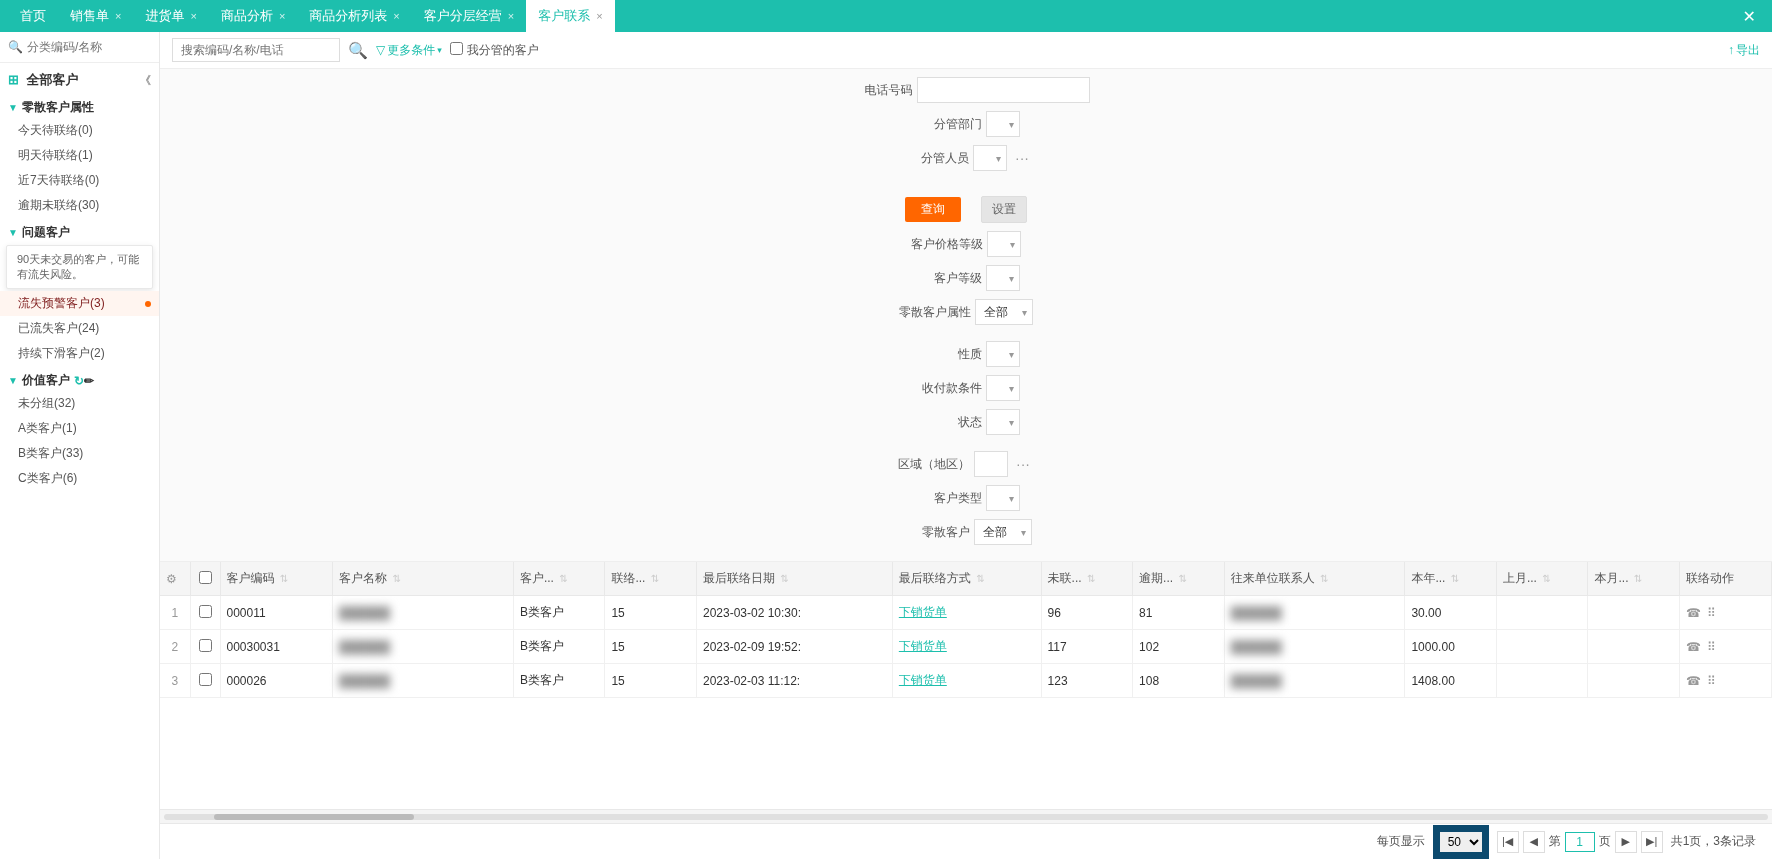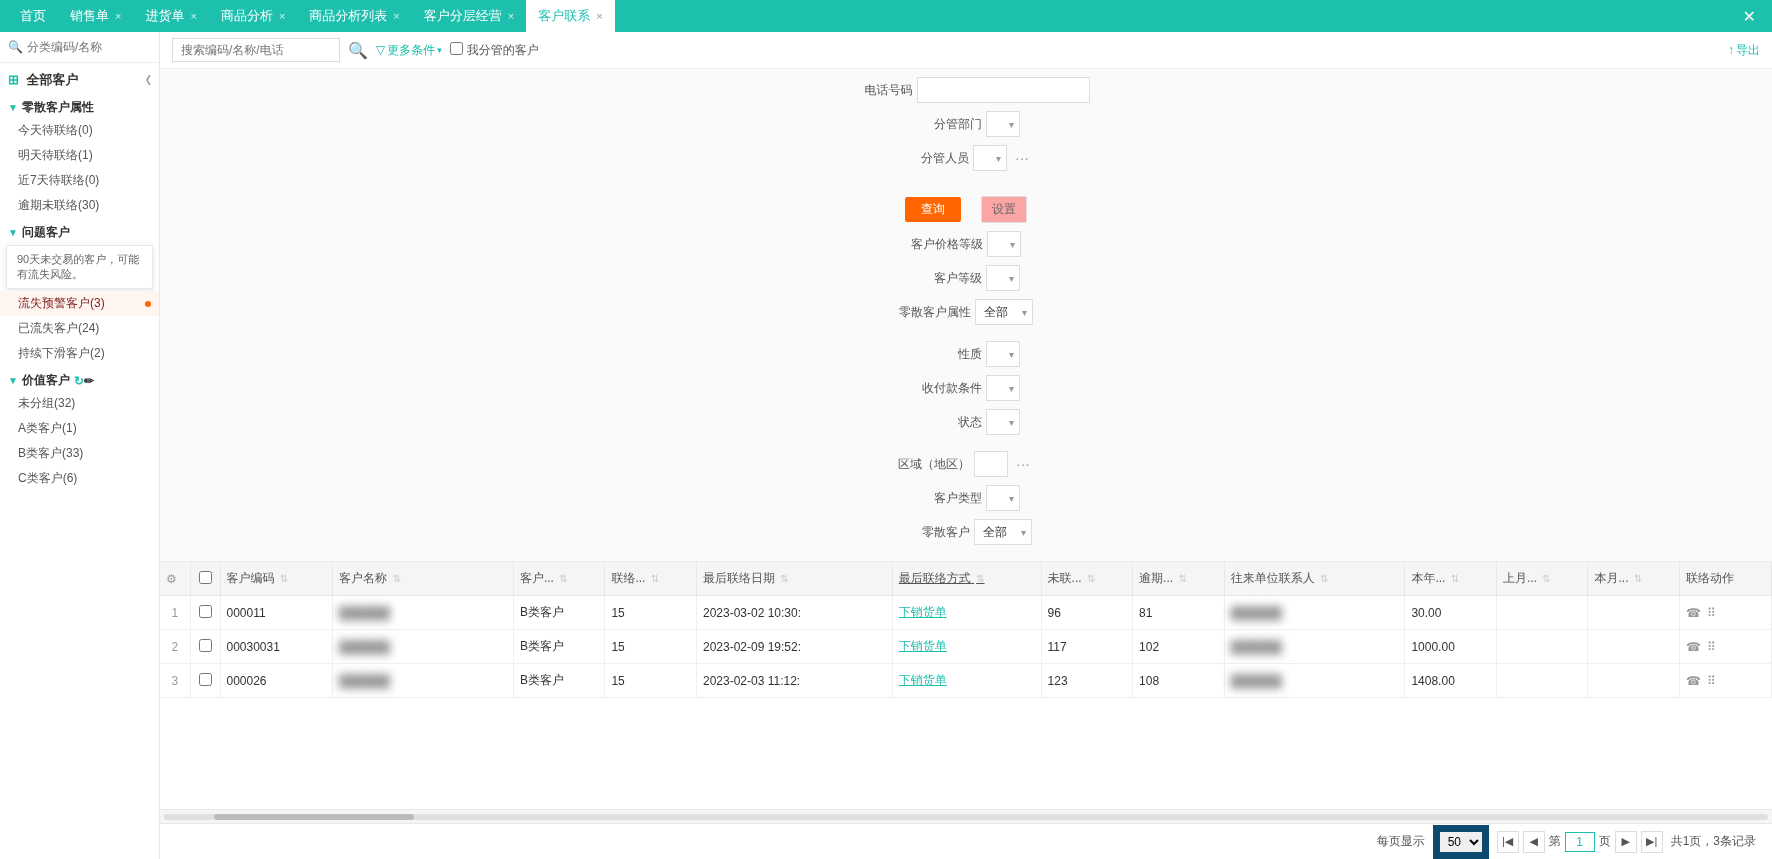--- a/index.html
+++ b/index.html
@@ -289,21 +289,21 @@
     .btn-query {
       background: #ff6600;
       color: white;
       border: none;
       padding: 4px 16px;
       cursor: pointer;
       font-size: 12px;
       border-radius: 2px;
     }
     .btn-settings {
-      background: #fca5a5;
+      background: #e5e5e5;
       color: #666;
       border: 1px solid #ddd;
       padding: 4px 10px;
       cursor: pointer;
       font-size: 12px;
       border-radius: 2px;
     }
 
     
     .table-container {
@@ -690,21 +690,21 @@
               <span class="sort-icon">⇅</span>
             </th>
             <th>
               <span>联络...</span>
               <span class="sort-icon">⇅</span>
             </th>
             <th style="min-width:130px;">
               <span>最后联络日期</span>
               <span class="sort-icon">⇅</span>
             </th>
-            <th style="min-width:90px;text-decoration:underline;">
+            <th style="min-width:90px;">
               <span>最后联络方式</span>
               <span class="sort-icon">⇅</span>
             </th>
             <th>
               <span>未联...</span>
               <span class="sort-icon">⇅</span>
             </th>
             <th>
               <span>逾期...</span>
               <span class="sort-icon">⇅</span>

